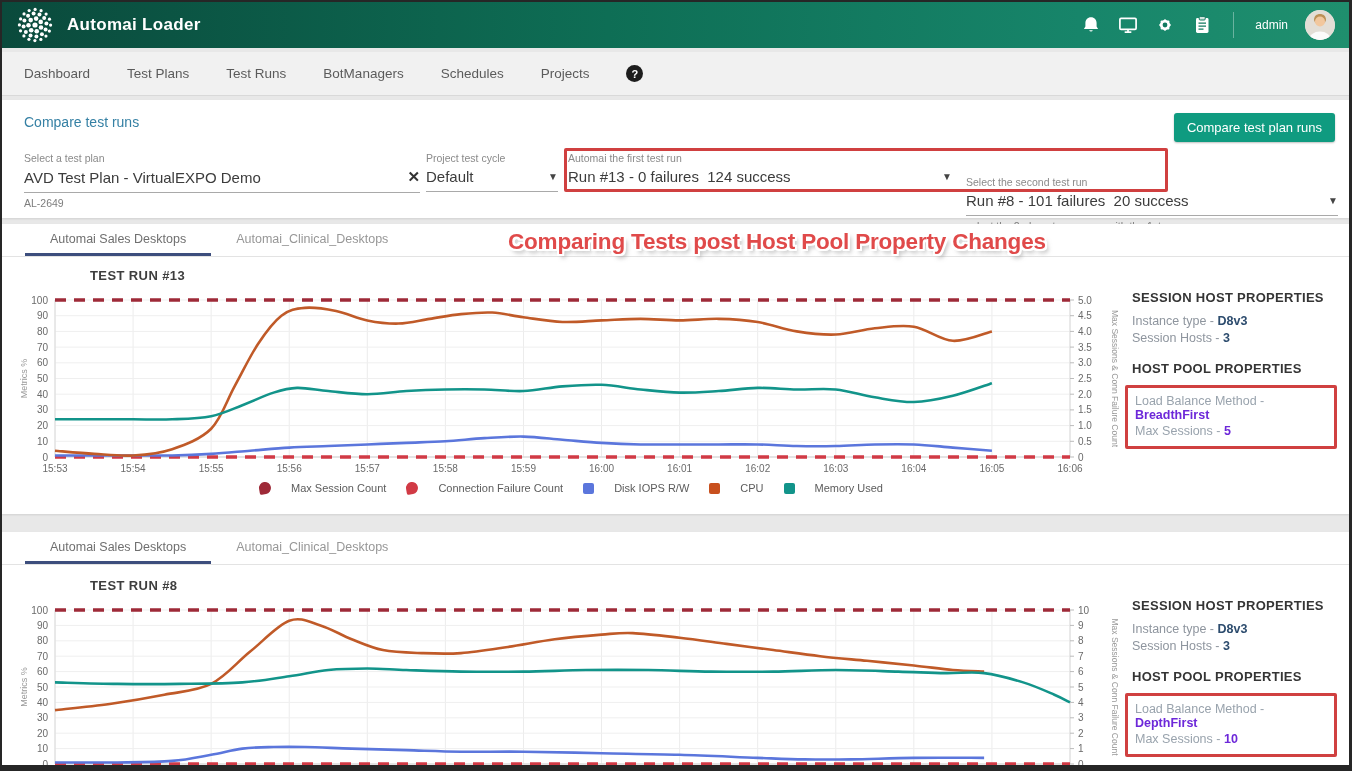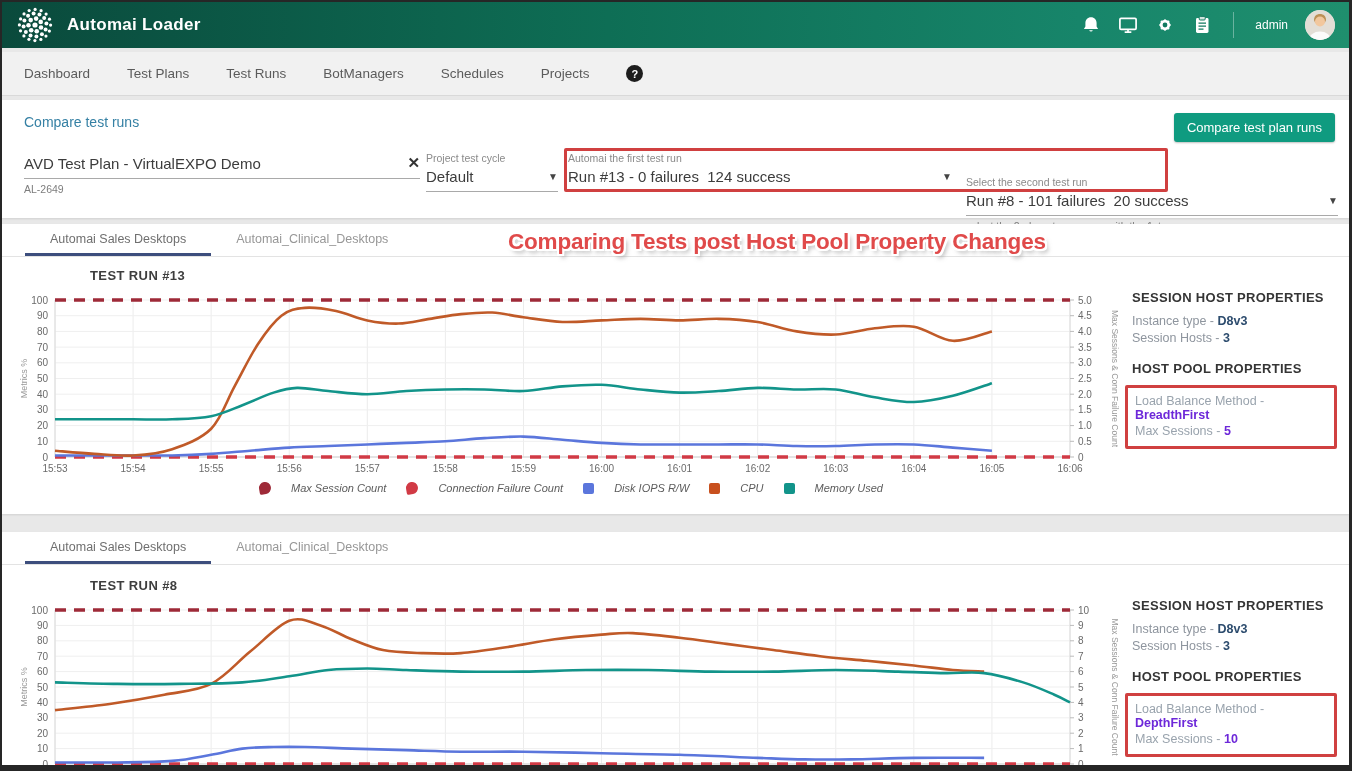--- a/index.html
+++ b/index.html
@@ -68,21 +68,21 @@
 
   .chart-title { position:absolute; left:88px; font-size:13px; font-weight:bold;
     color:#3e3e3e; letter-spacing:.4px; }
   .ct1 { top:44px; } .ct2 { top:46px; }
   .chart-svg { position:absolute; left:16px; }
   #chart1 { top:64px; } #chart2 { top:62px; }
 
   
   .legend-row { position:absolute; left:16px; top:258px; width:1106px; display:flex;
     justify-content:center; gap:20px; }
-  .legend-item { display:flex; align-items:center; gap:20px; font-size:11px; color:#5c5c5c;font-style:italic; }
+  .legend-item { display:flex; align-items:center; gap:20px; font-size:11px; color:#5c5c5c; }
   .lg-square { width:11px; height:11px; border-radius:2px; display:inline-block; }
   .lg-flag { width:12px; height:12px; border-radius:50% 50% 50% 15%; transform:rotate(-10deg); display:inline-block; }
 
   
   .props { position:absolute; left:1130px; top:66px; width:212px; }
   .props h3 { font-size:13px; color:#353535; letter-spacing:.3px; margin-bottom:9px; font-weight:bold; }
   .prop-line { font-size:12.5px; color:#8e959e; margin:3px 0; }
   .prop-line b { color:#2d4c6e; font-weight:bold; }
   .props .gap { height:13px; }
   .hl-box { border:3px solid #d04040; border-radius:2px; margin:7px 0 0 -7px;
@@ -194,20 +194,21 @@
         <span class="nav-item">Projects</span>
       </span>
     <span class="help-icon">?</span>
   </nav>
 
   <div class="card card-top">
     <div class="page-title">Compare test runs</div>
     <button class="compare-btn">Compare test plan runs</button>
 
     <div class="field f1">
+      <div class="flabel">Select a test plan</div>
       <div class="fvalue">
         <span>AVD Test Plan - VirtualEXPO Demo</span>
         <span class="clear-x">✕</span>
       </div>
       <div class="fhelper">AL-2649</div>
     </div>
 
     <div class="field f2">
       <div class="flabel">Project test cycle</div>
       <div class="fvalue">

